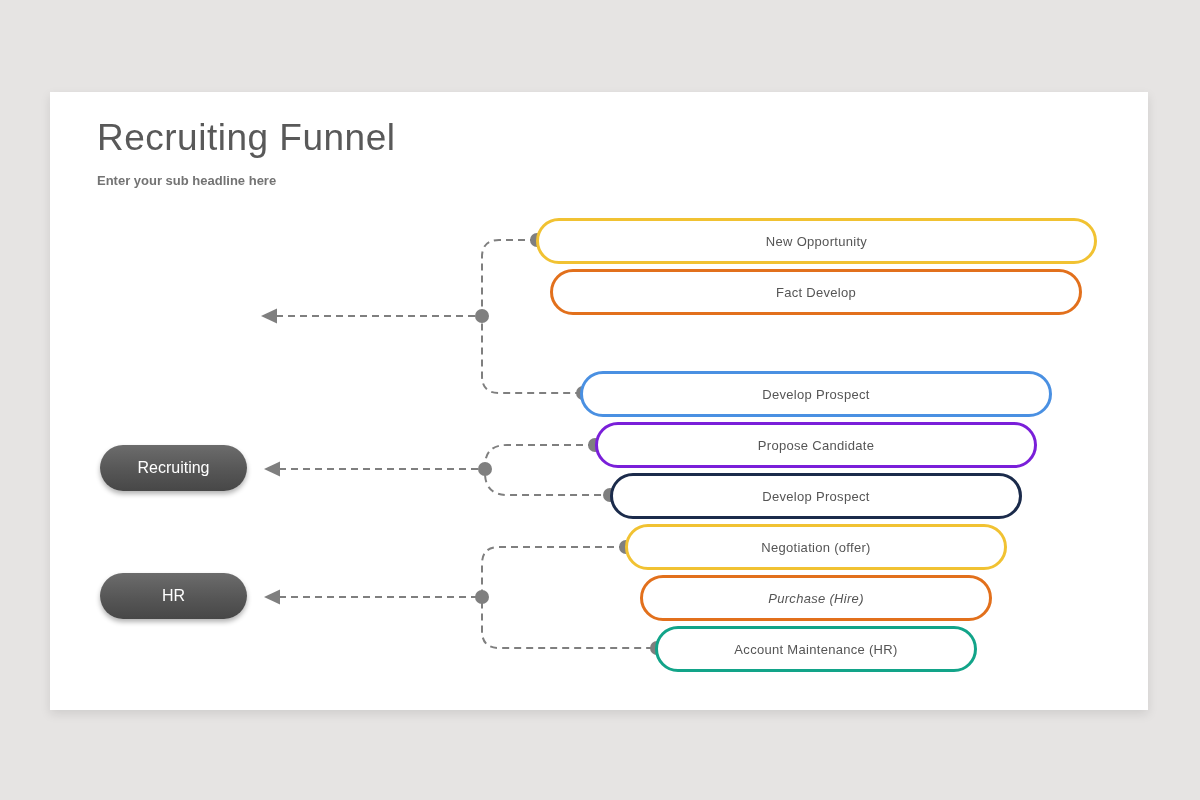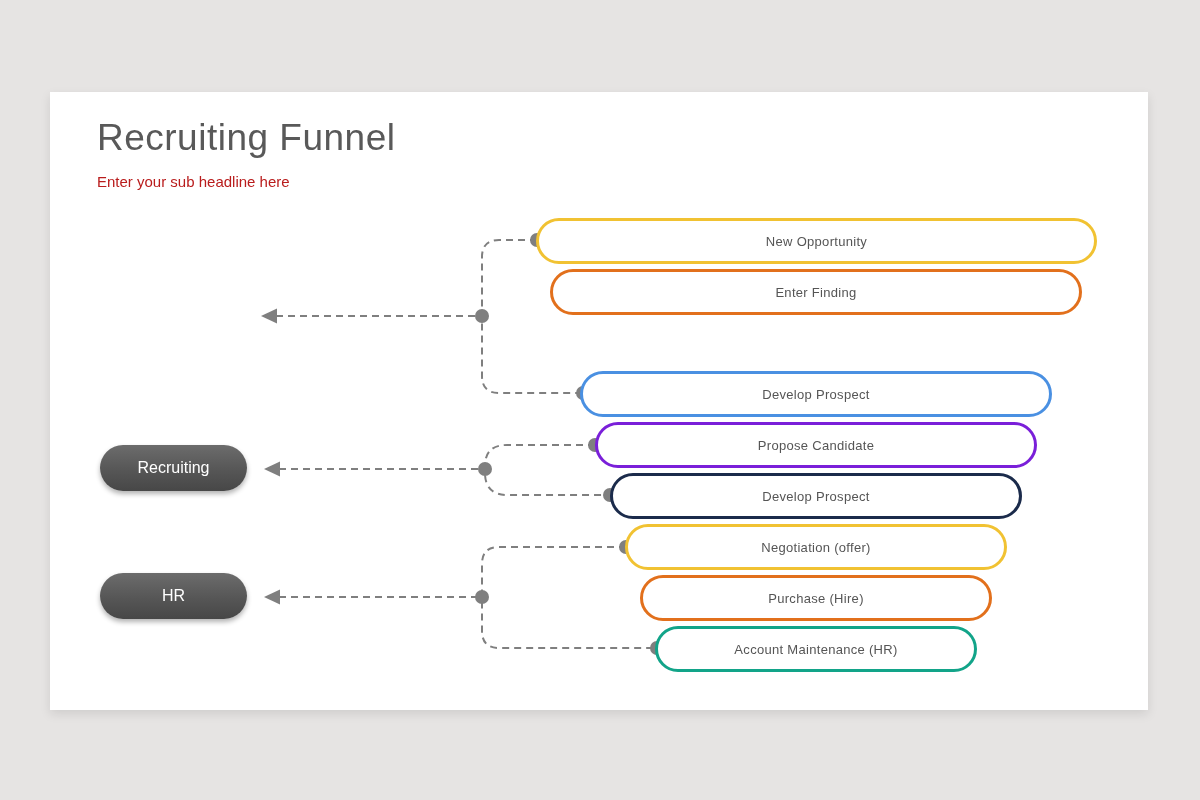--- a/index.html
+++ b/index.html
@@ -21,23 +21,23 @@
     position:absolute;
     left:47px;top:25px;
     font-size:37px;
     font-weight:400;
     color:#595959;
     letter-spacing:0.5px;
   }
   .subtitle{
     position:absolute;
     left:47px;top:81px;
-    font-size:15px;
-    font-weight:400;
-    color:#b91c1c;
+    font-size:13px;
+    font-weight:700;
+    color:#737373;
   }
   .connectors{
     position:absolute;
     left:0;top:0;
     width:1098px;height:618px;
   }
   .connectors path.dashline{
     fill:none;
     stroke:var(--connector,#7f7f7f);
     stroke-width:2;
@@ -121,34 +121,34 @@
     <span>Recruiting</span>
   </div>
   <div class="group-pill g3">
     <span>HR</span>
   </div>
 
   <div class="stage-pill s1" style="border-color: rgb(241, 194, 50);">
     <span>New Opportunity</span>
   </div>
   <div class="stage-pill s2" style="border-color: rgb(226, 112, 28);">
-    <span>Enter Finding</span>
+    <span>Fact Develop</span>
   </div>
   <div class="stage-pill s4" style="border-color: rgb(74, 144, 226);">
     <span>Develop Prospect</span>
   </div>
   <div class="stage-pill s5" style="border-color: rgb(122, 31, 217);">
     <span>Propose Candidate</span>
   </div>
   <div class="stage-pill s6" style="border-color: rgb(27, 43, 75);">
     <span>Develop Prospect</span>
   </div>
   <div class="stage-pill s7" style="border-color: rgb(241, 194, 50);">
     <span>Negotiation (offer)</span>
   </div>
-  <div class="stage-pill s8" style="border-color: rgb(226, 112, 28);">
+  <div class="stage-pill s8" style="border-color: rgb(226, 112, 28); font-style: italic;">
     <span>Purchase (Hire)</span>
   </div>
   <div class="stage-pill s9" style="border-color: rgb(18, 164, 137);">
     <span>Account Maintenance (HR)</span>
   </div>
 
 </div>
 
 </body></html>

